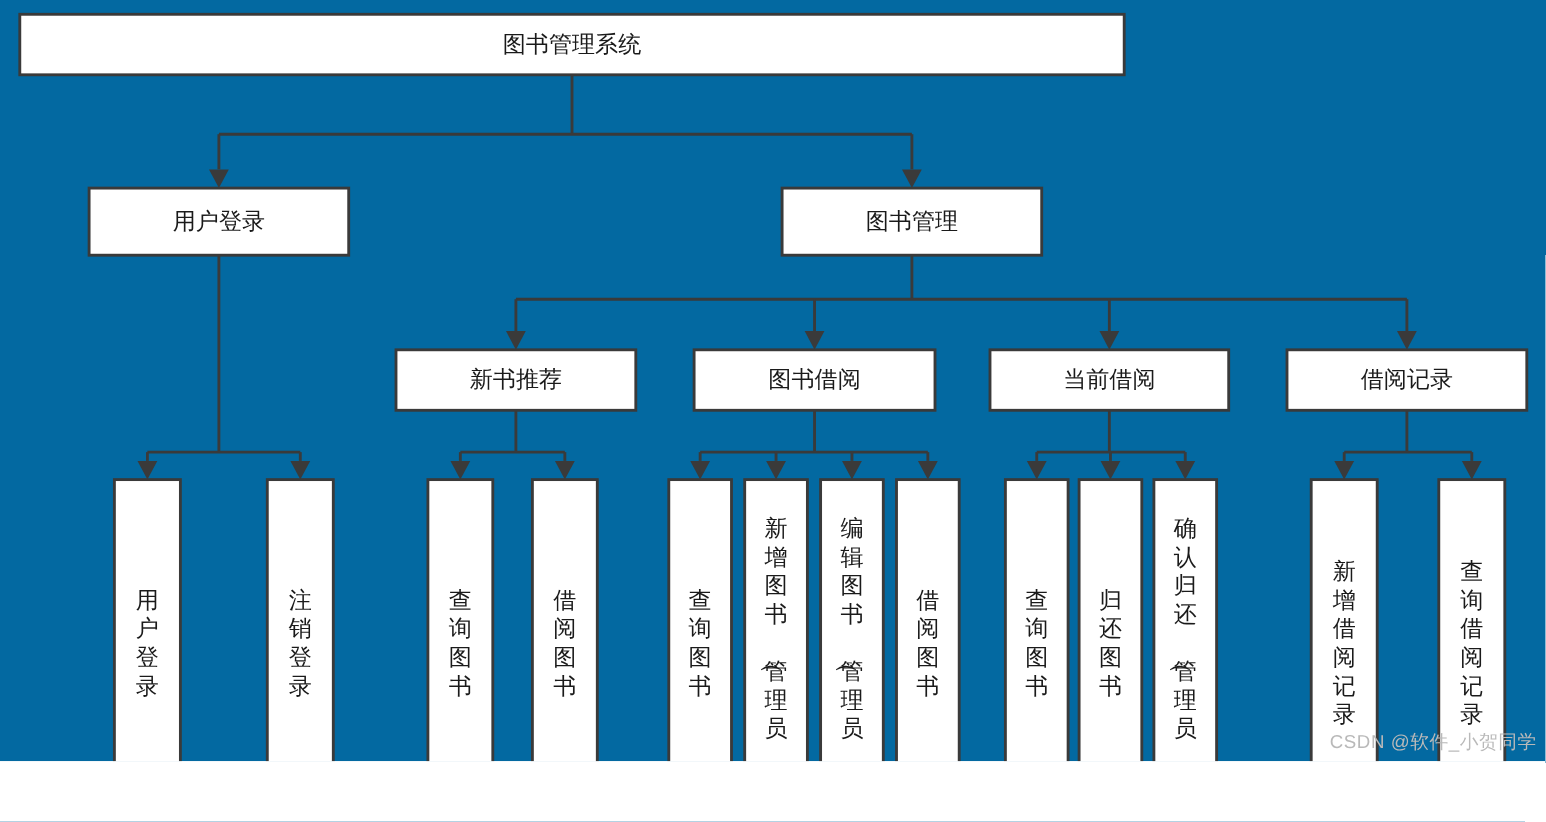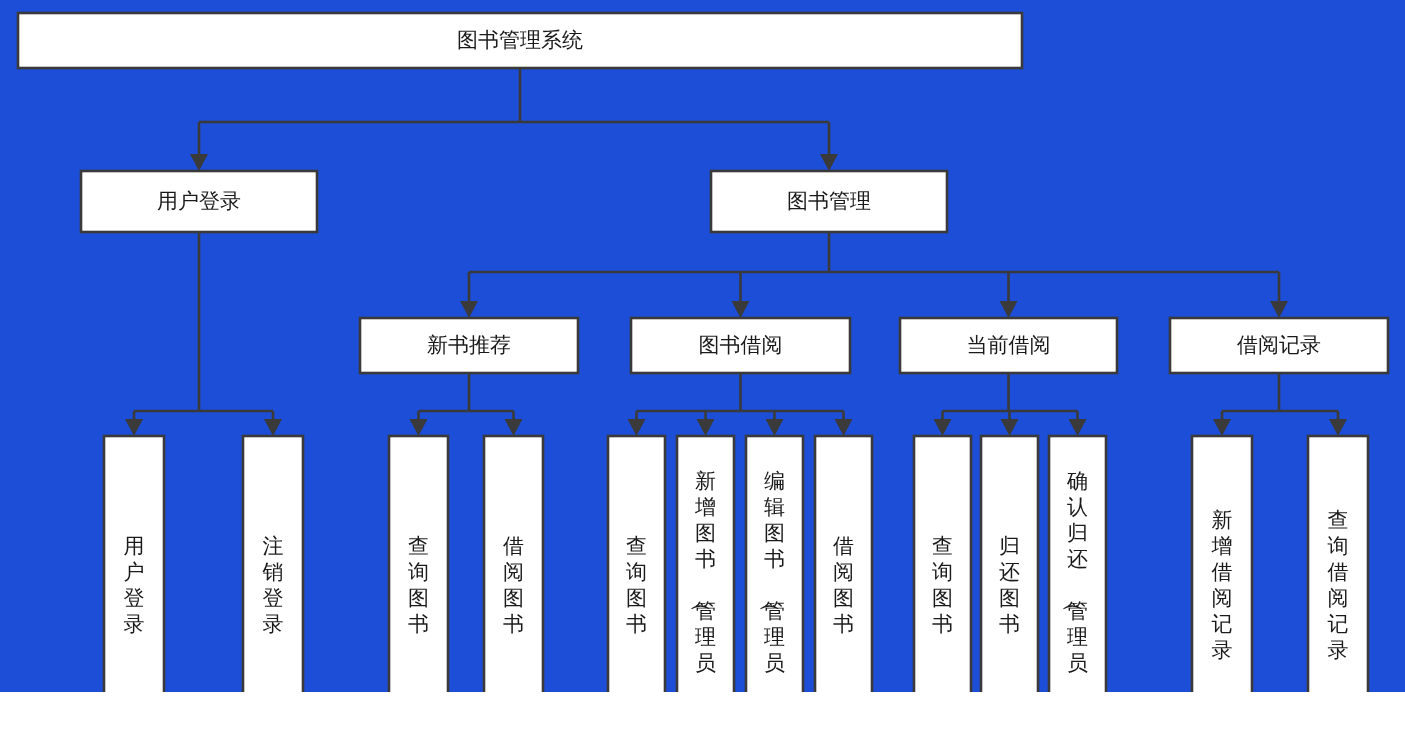--- a/index.html
+++ b/index.html
@@ -8,21 +8,21 @@
     padding: 0;
     background: #ffffff;
   }
   body {
     font-family: "Liberation Sans", "DejaVu Sans", sans-serif;
   }
   #diagram-root {
     position: relative;
     width: 1405px;
     height: 692px;
-    background: #1d4ed8;
+    background: #0369a1;
     overflow: hidden;
   }
   svg.diagram-canvas {
     position: absolute;
     left: 0;
     top: 0;
     width: 1405px;
     height: 747px;
     display: block;
   }
@@ -218,13 +218,14 @@
         <g>
           <rect x="1192" y="436" width="60" height="297" class="node-rect"></rect>
           <text x="1222" class="node-label-v" y="526.5"><tspan x="1222" dy="0">新</tspan><tspan x="1222" dy="26">增</tspan><tspan x="1222" dy="26">借</tspan><tspan x="1222" dy="26">阅</tspan><tspan x="1222" dy="26">记</tspan><tspan x="1222" dy="26">录</tspan></text>
         </g>
         <g>
           <rect x="1308" y="436" width="60" height="297" class="node-rect"></rect>
           <text x="1338" class="node-label-v" y="526.5"><tspan x="1338" dy="0">查</tspan><tspan x="1338" dy="26">询</tspan><tspan x="1338" dy="26">借</tspan><tspan x="1338" dy="26">阅</tspan><tspan x="1338" dy="26">记</tspan><tspan x="1338" dy="26">录</tspan></text>
         </g>
       </g>
   </svg>
+  <div class="watermark">CSDN @软件_小贺同学</div>
 </div>
 
 </body></html>

